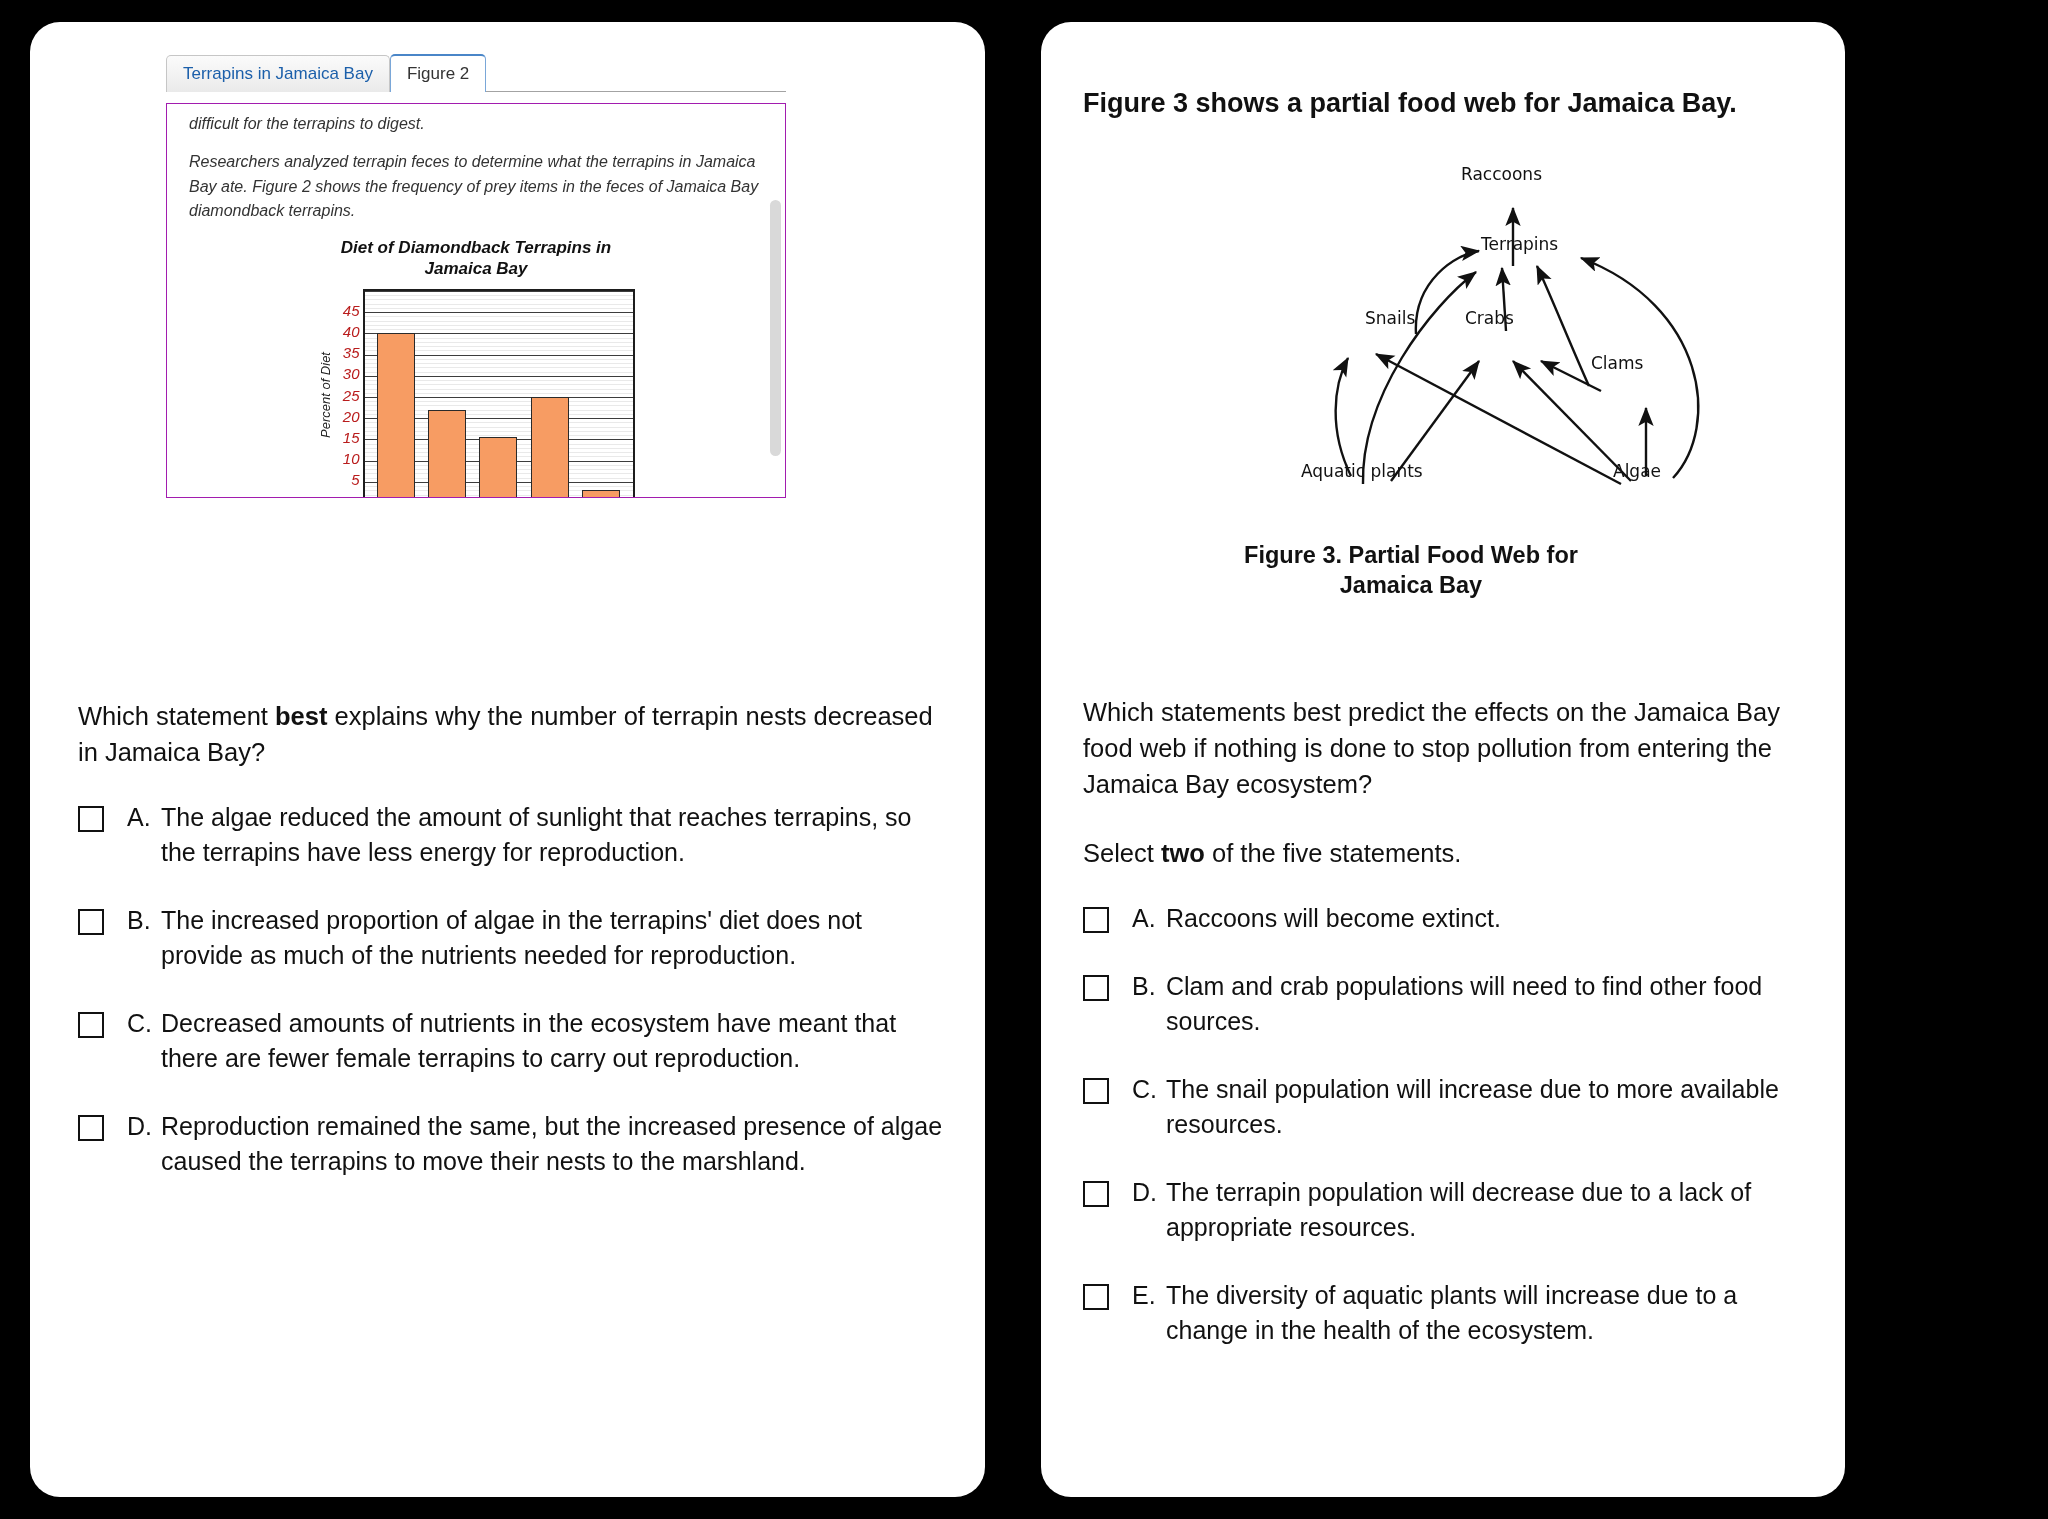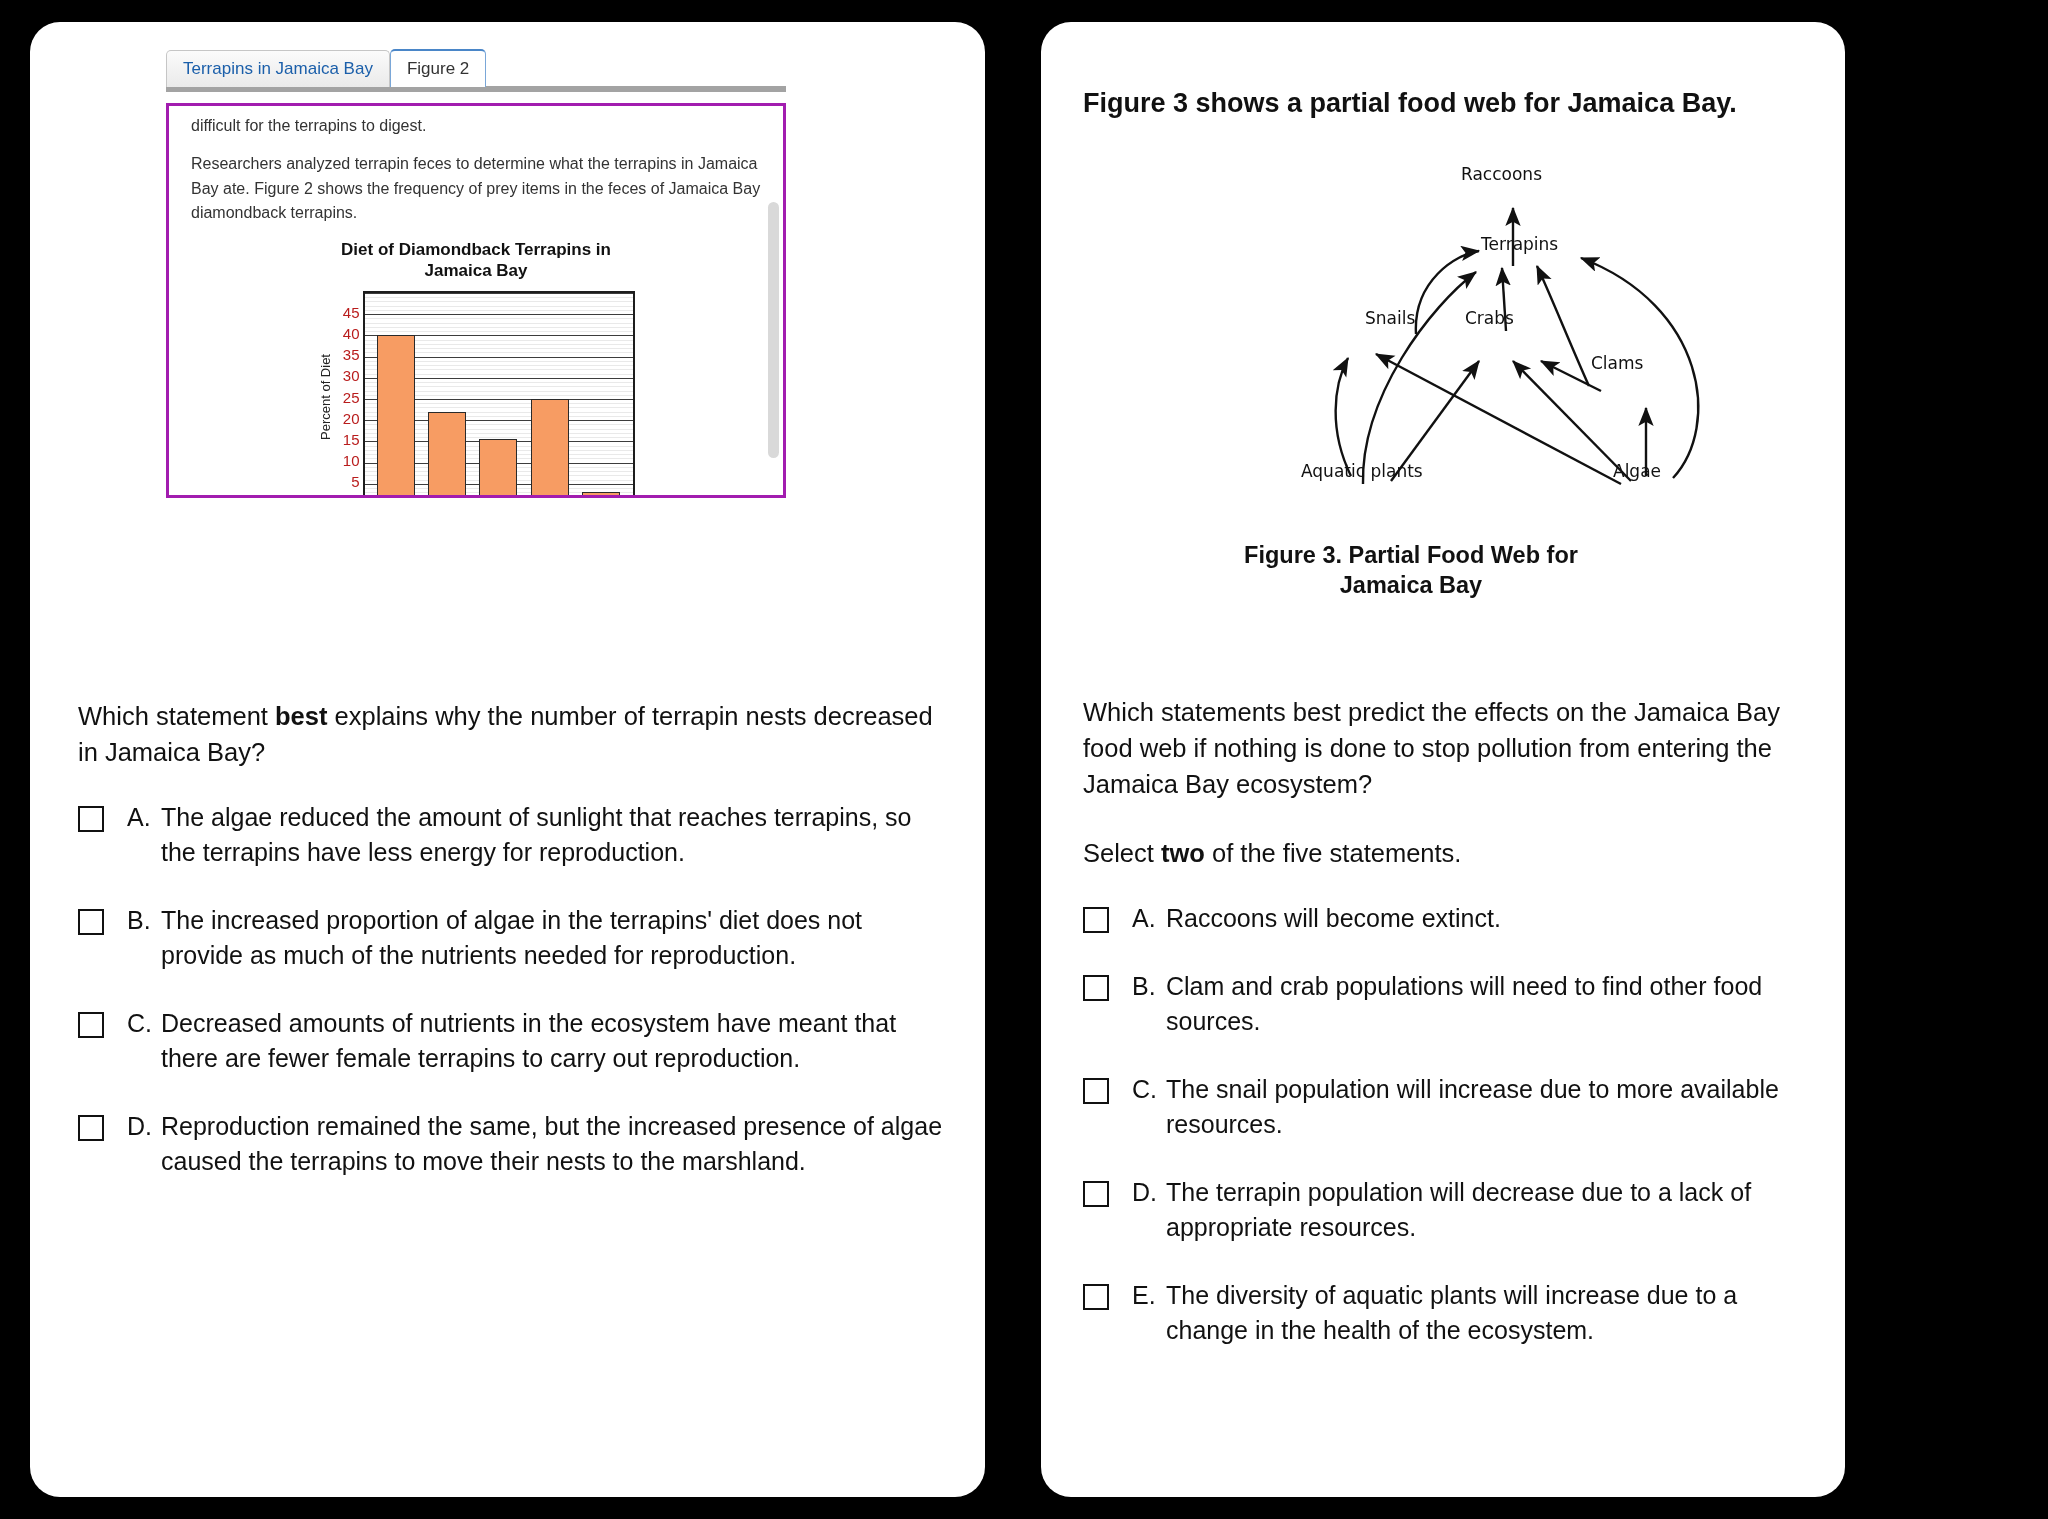--- a/index.html
+++ b/index.html
@@ -13,31 +13,31 @@
   .stage { position:relative; width:2048px; height:1519px; display:flex; gap:56px;
            padding:22px 30px; }
 
   .card { background:#ffffff; border-radius:30px; position:relative; overflow:hidden; }
   .card-left  { width:955px; }
   .card-right { width:804px; }
 
   
   .stimulus { position:absolute; left:136px; top:28px; width:660px; }
   .tabstrip { display:flex; align-items:flex-end; height:42px;
-              border-bottom:6px solid #a3a3a3; width:620px; }
+              border-bottom:1px solid #a3a3a3; width:620px; }
   .tab { font-size:17px; padding:9px 16px 8px; line-height:1.1;
          border:1px solid #c6c6c6; border-bottom:none;
          border-radius:5px 5px 0 0; position:relative; top:1px; }
   .tab.inactive { color:#1b5faa; background:linear-gradient(#fbfbfb,#eaeaea); }
   .tab.active { color:#333; background:#fff; border-color:#7aa7d8;
                 border-top:2px solid #4a86c8; z-index:2; }
 
   .passagebox { margin-top:11px; width:620px; height:395px;
-                border:3px solid #a21caf; background:#fff;
-                position:relative; overflow:hidden; }
+                border:1px solid #a21caf; background:#fff;
+                position:relative; overflow:hidden;font-style:italic; }
   .ptext { font-size:16px; color:#333; line-height:1.55; padding:8px 22px 0 22px;
            font-family:"Liberation Sans", sans-serif; }
   .ptext p { margin:0 0 13px 0; }
 
   .scrollbar { position:absolute; right:4px; top:96px; width:11px; height:256px;
                background:#d9d9d9; border-radius:6px; }
 
   
   .chartwrap { margin-top:2px; padding:0 10px; }
   .chart-title { text-align:center; font-size:17px; font-weight:bold; color:#111;

